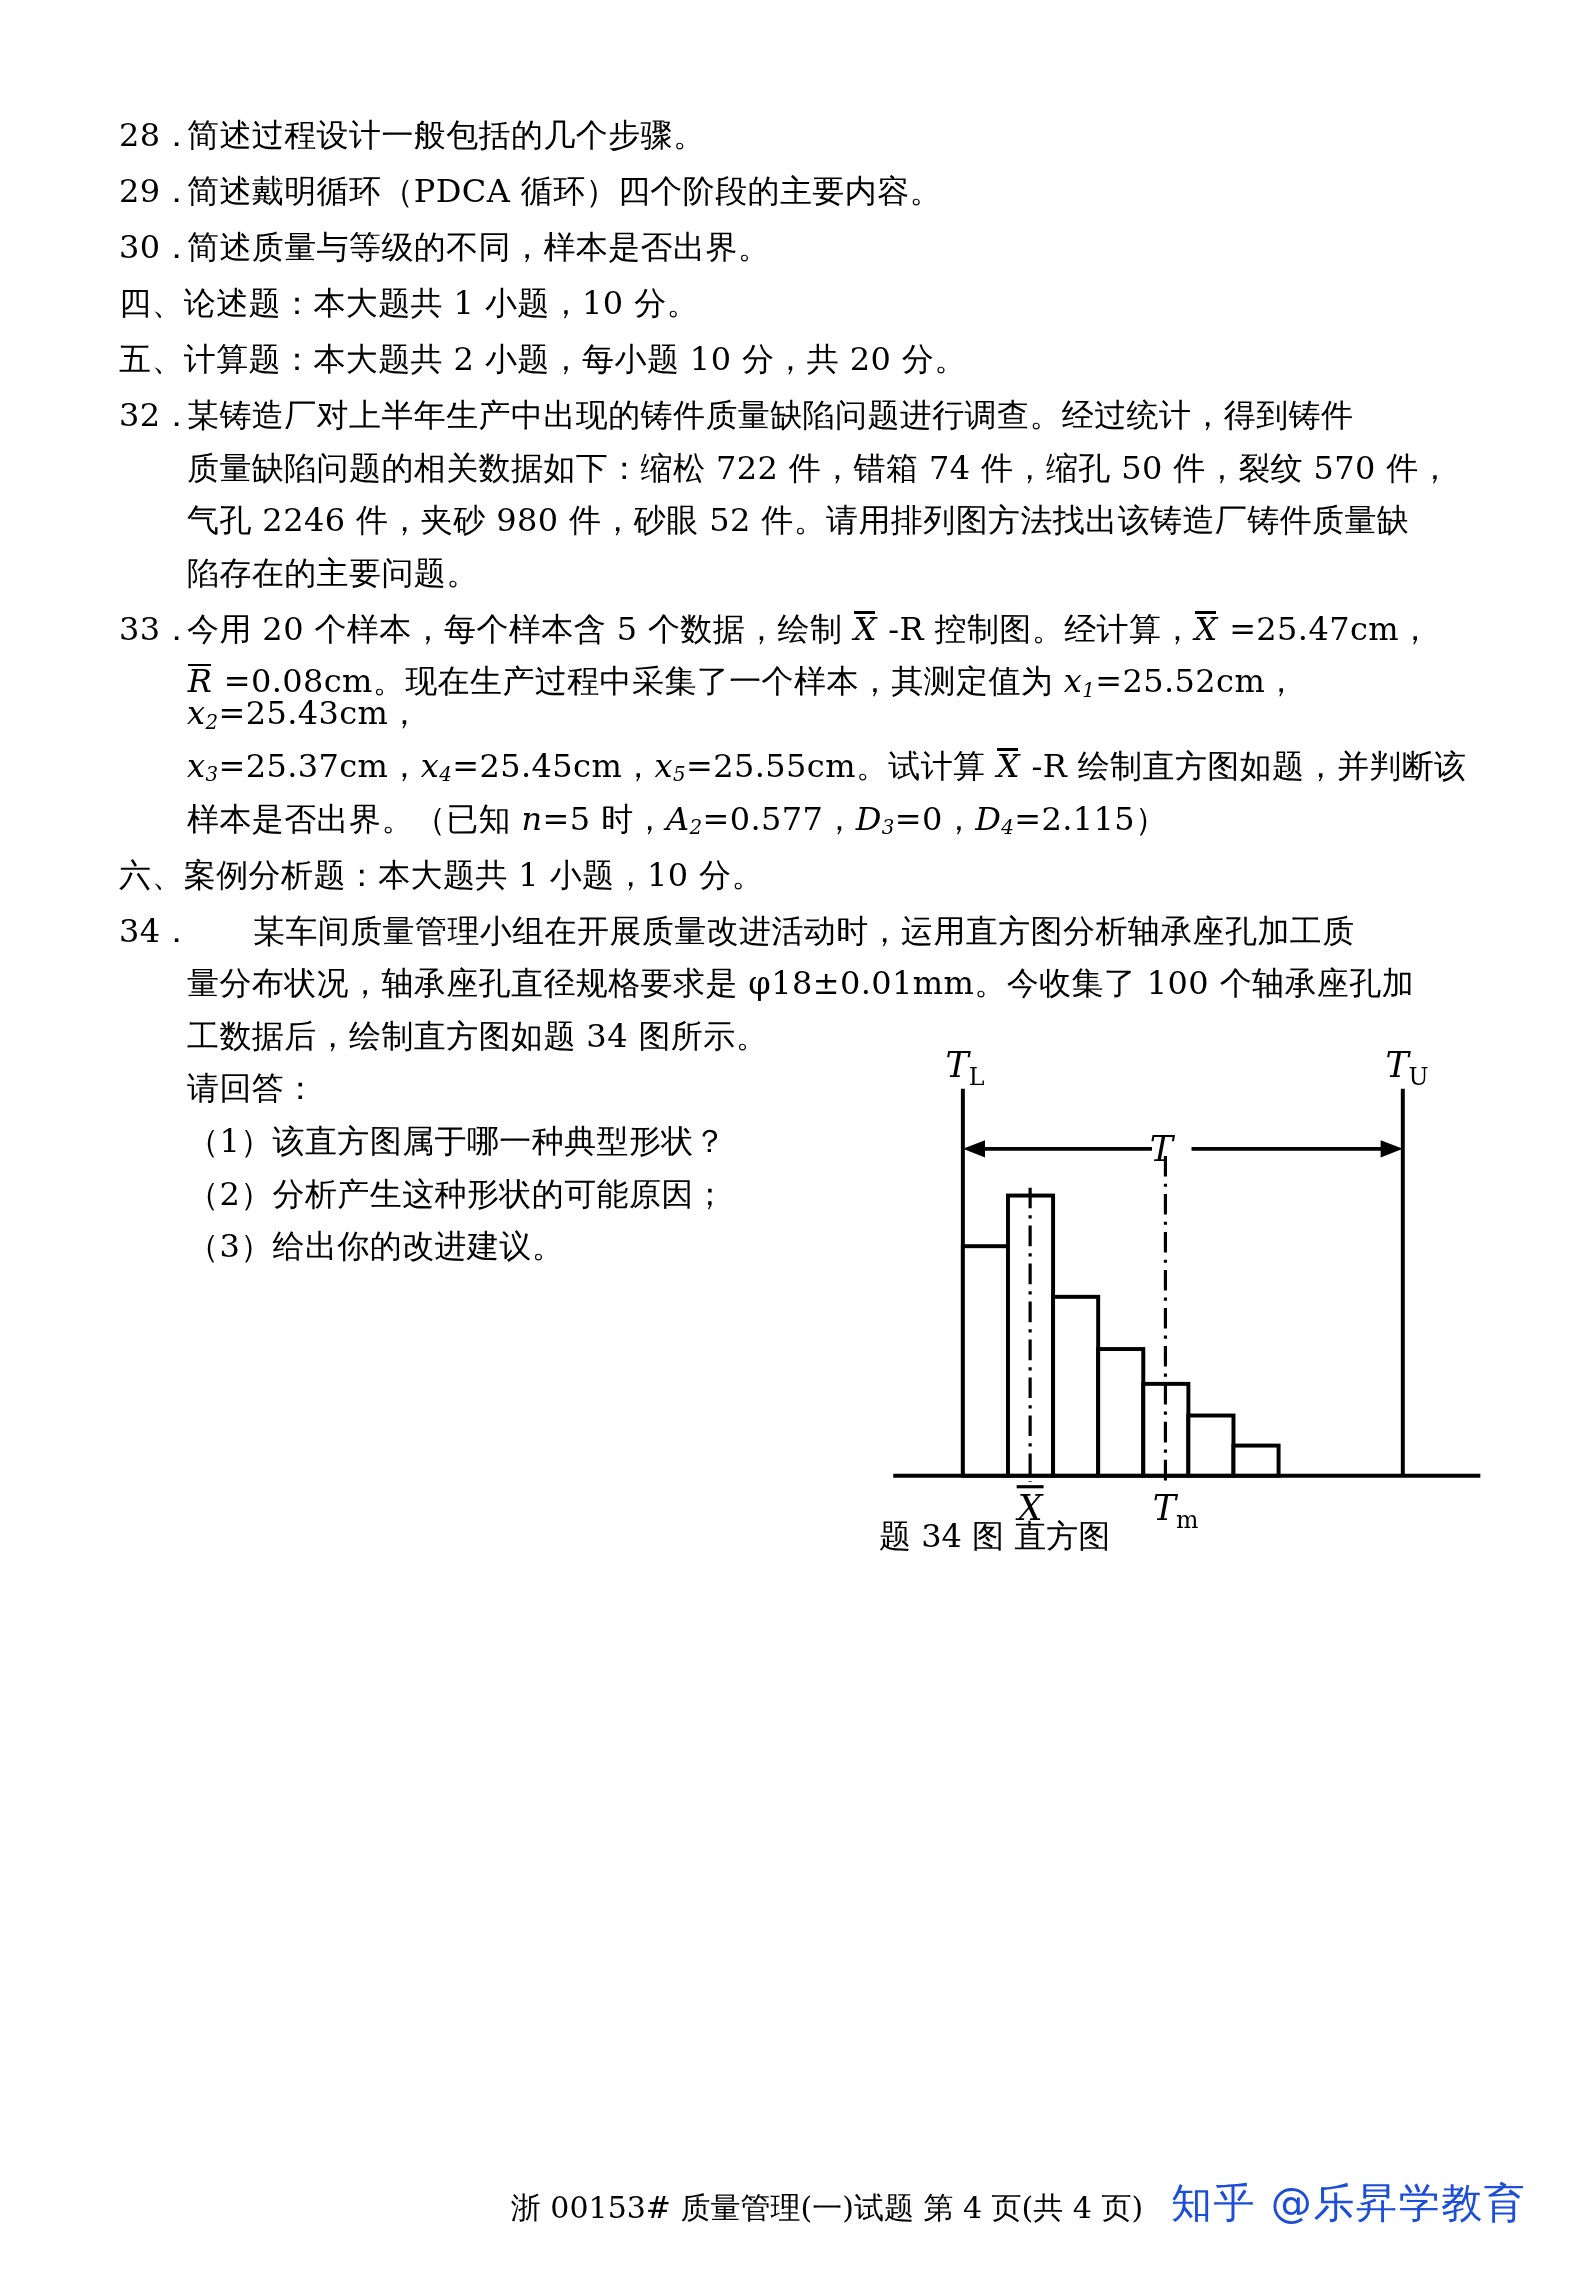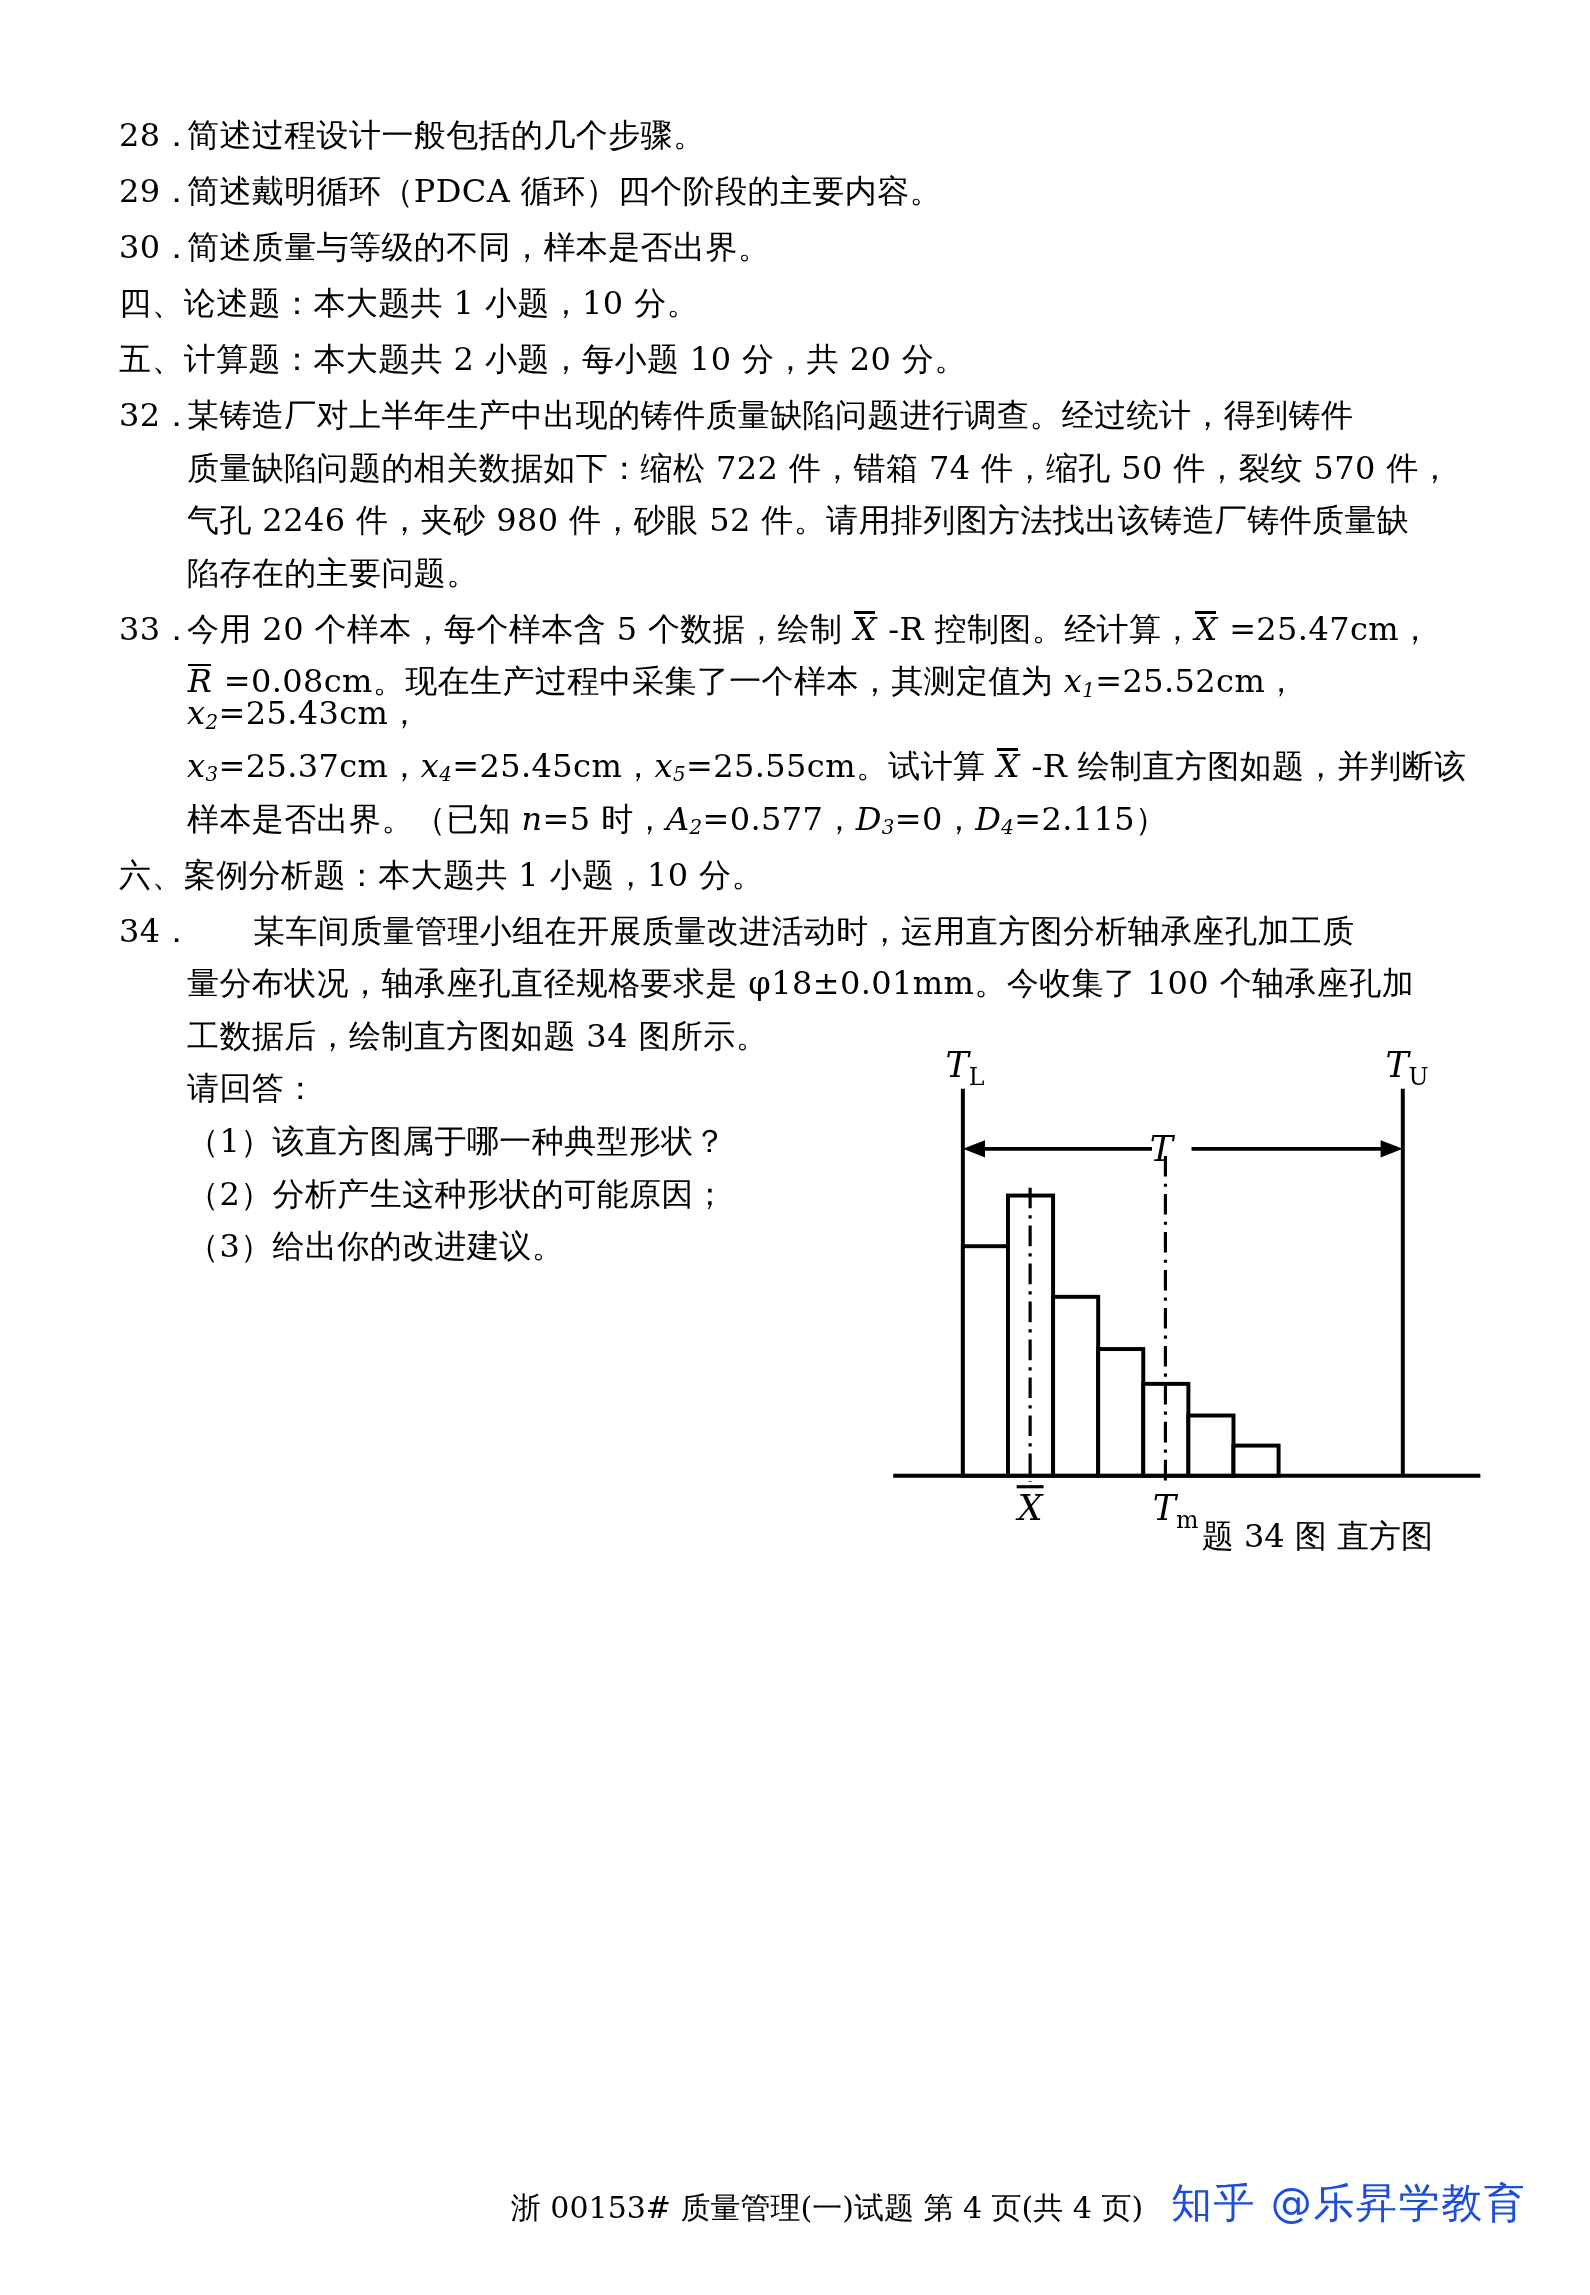--- a/index.html
+++ b/index.html
@@ -90,21 +90,21 @@
     top: 1045px;
     width: 633px;
     height: 554px;
   }
   #figsvg { display: block; }
   .figcap {
     position: absolute;
     left: 0;
     top: 475px;
     width: 554px;
-    text-align: right;
+    text-align: left;
     font-size: 32px;
     line-height: 1.0;
   }
 
   
   .footer {
     position: absolute;
     left: 0;
     top: 2193px;
     width: 1590px;

